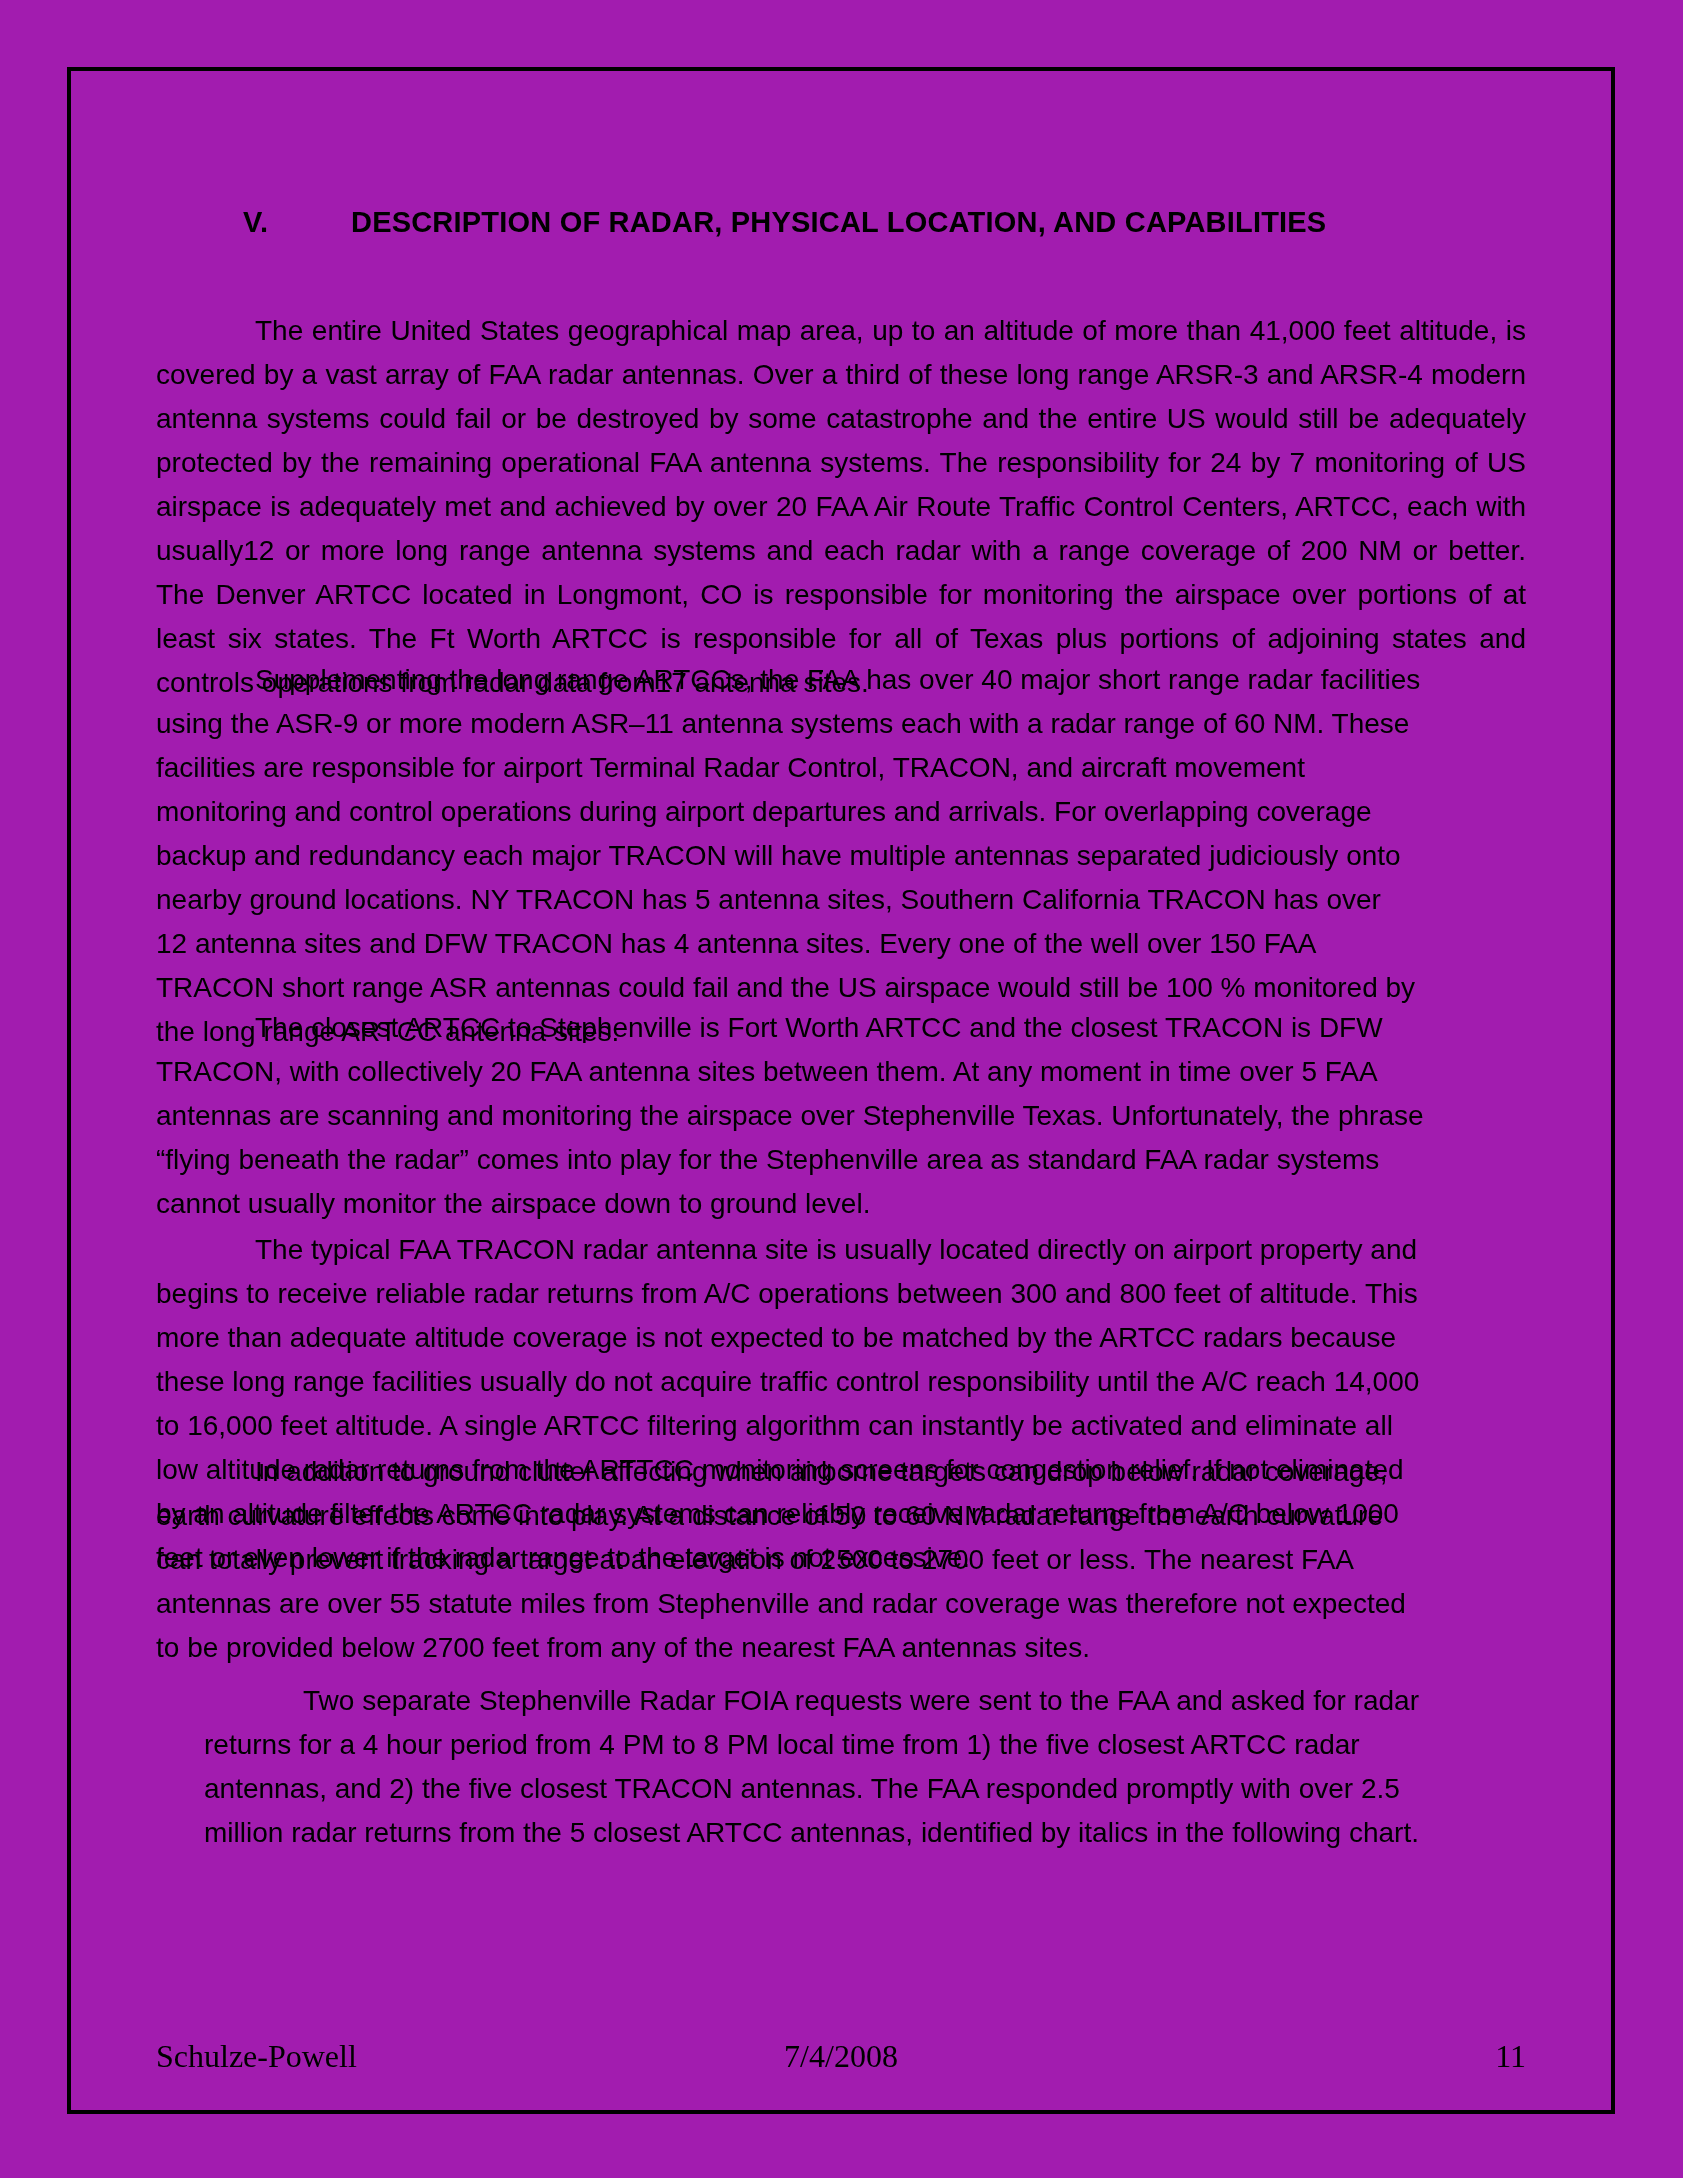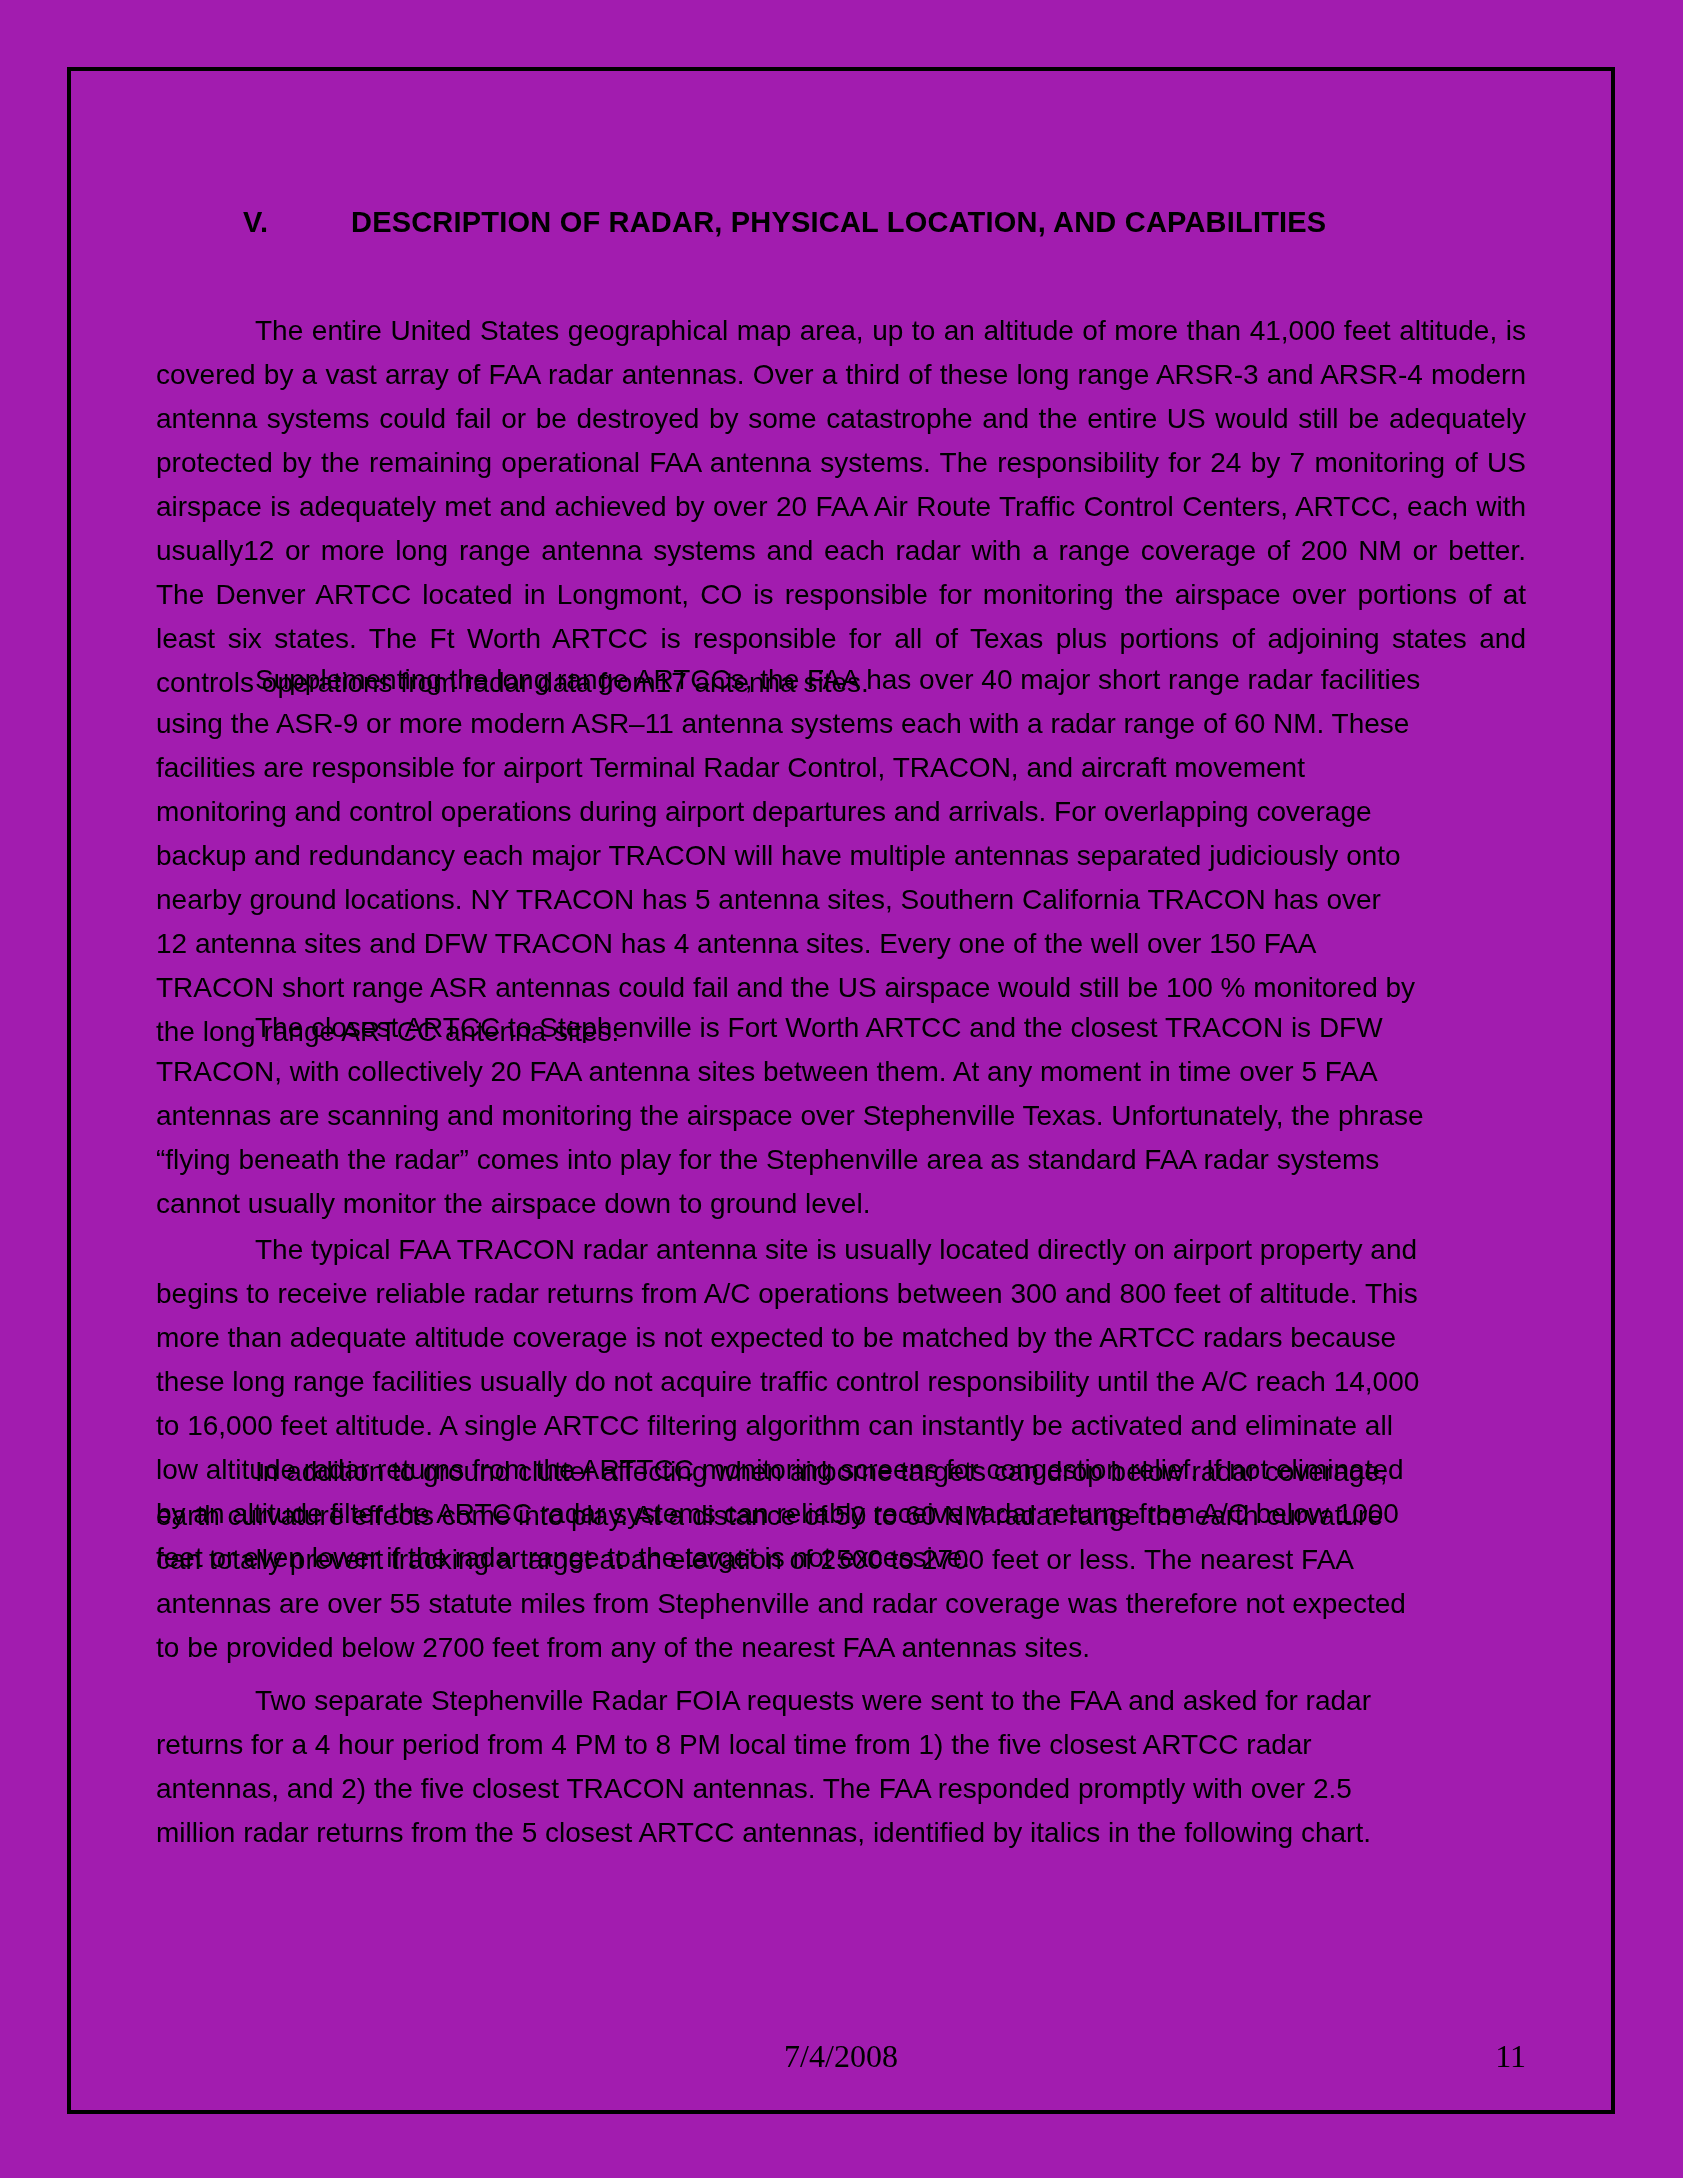--- a/index.html
+++ b/index.html
@@ -56,21 +56,21 @@
   .para.ragged {
     width: 1406px;
     text-align: left;
     white-space: pre-line;
   }
   .p1 { top: 309px; }
   .p2 { top: 658px; }
   .p3 { top: 1006px; }
   .p4 { top: 1197px; margin-top: 31px; }
   .p5 { top: 1450px; }
-  .p6 { top: 1679px; }
+  .p6 { top: 1679px; margin-left: 48px; }
   .footer-item {
     position: absolute;
     top: 2036px;
     left: 156px;
     width: 1370px;
     font-family: "Liberation Serif", serif;
     font-size: 32px;
     line-height: 40px;
     color: #000000;
   }
@@ -119,18 +119,19 @@
 earth curvature effects come into play. At a distance of 50 to 60 NM radar range the earth curvature
 can totally prevent tracking a target at an elevation of 2500 to 2700 feet or less. The nearest FAA
 antennas are over 55 statute miles from Stephenville and radar coverage was therefore not expected
 to be provided below 2700 feet from any of the nearest FAA antennas sites.</p>
 
   <p class="para ragged p6">Two separate Stephenville Radar FOIA requests were sent to the FAA and asked for radar
 returns for a 4 hour period from 4 PM to 8 PM local time from 1) the five closest ARTCC radar
 antennas, and 2) the five closest TRACON antennas. The FAA responded promptly with over 2.5
 million radar returns from the 5 closest ARTCC antennas, identified by italics in the following chart.</p>
 
+  <div class="footer-item footer-author">Schulze-Powell</div>
 
   <div class="footer-item footer-date">7/4/2008</div>
 
   <div class="footer-item footer-page">11</div>
 </div>
 
 
 </body></html>

